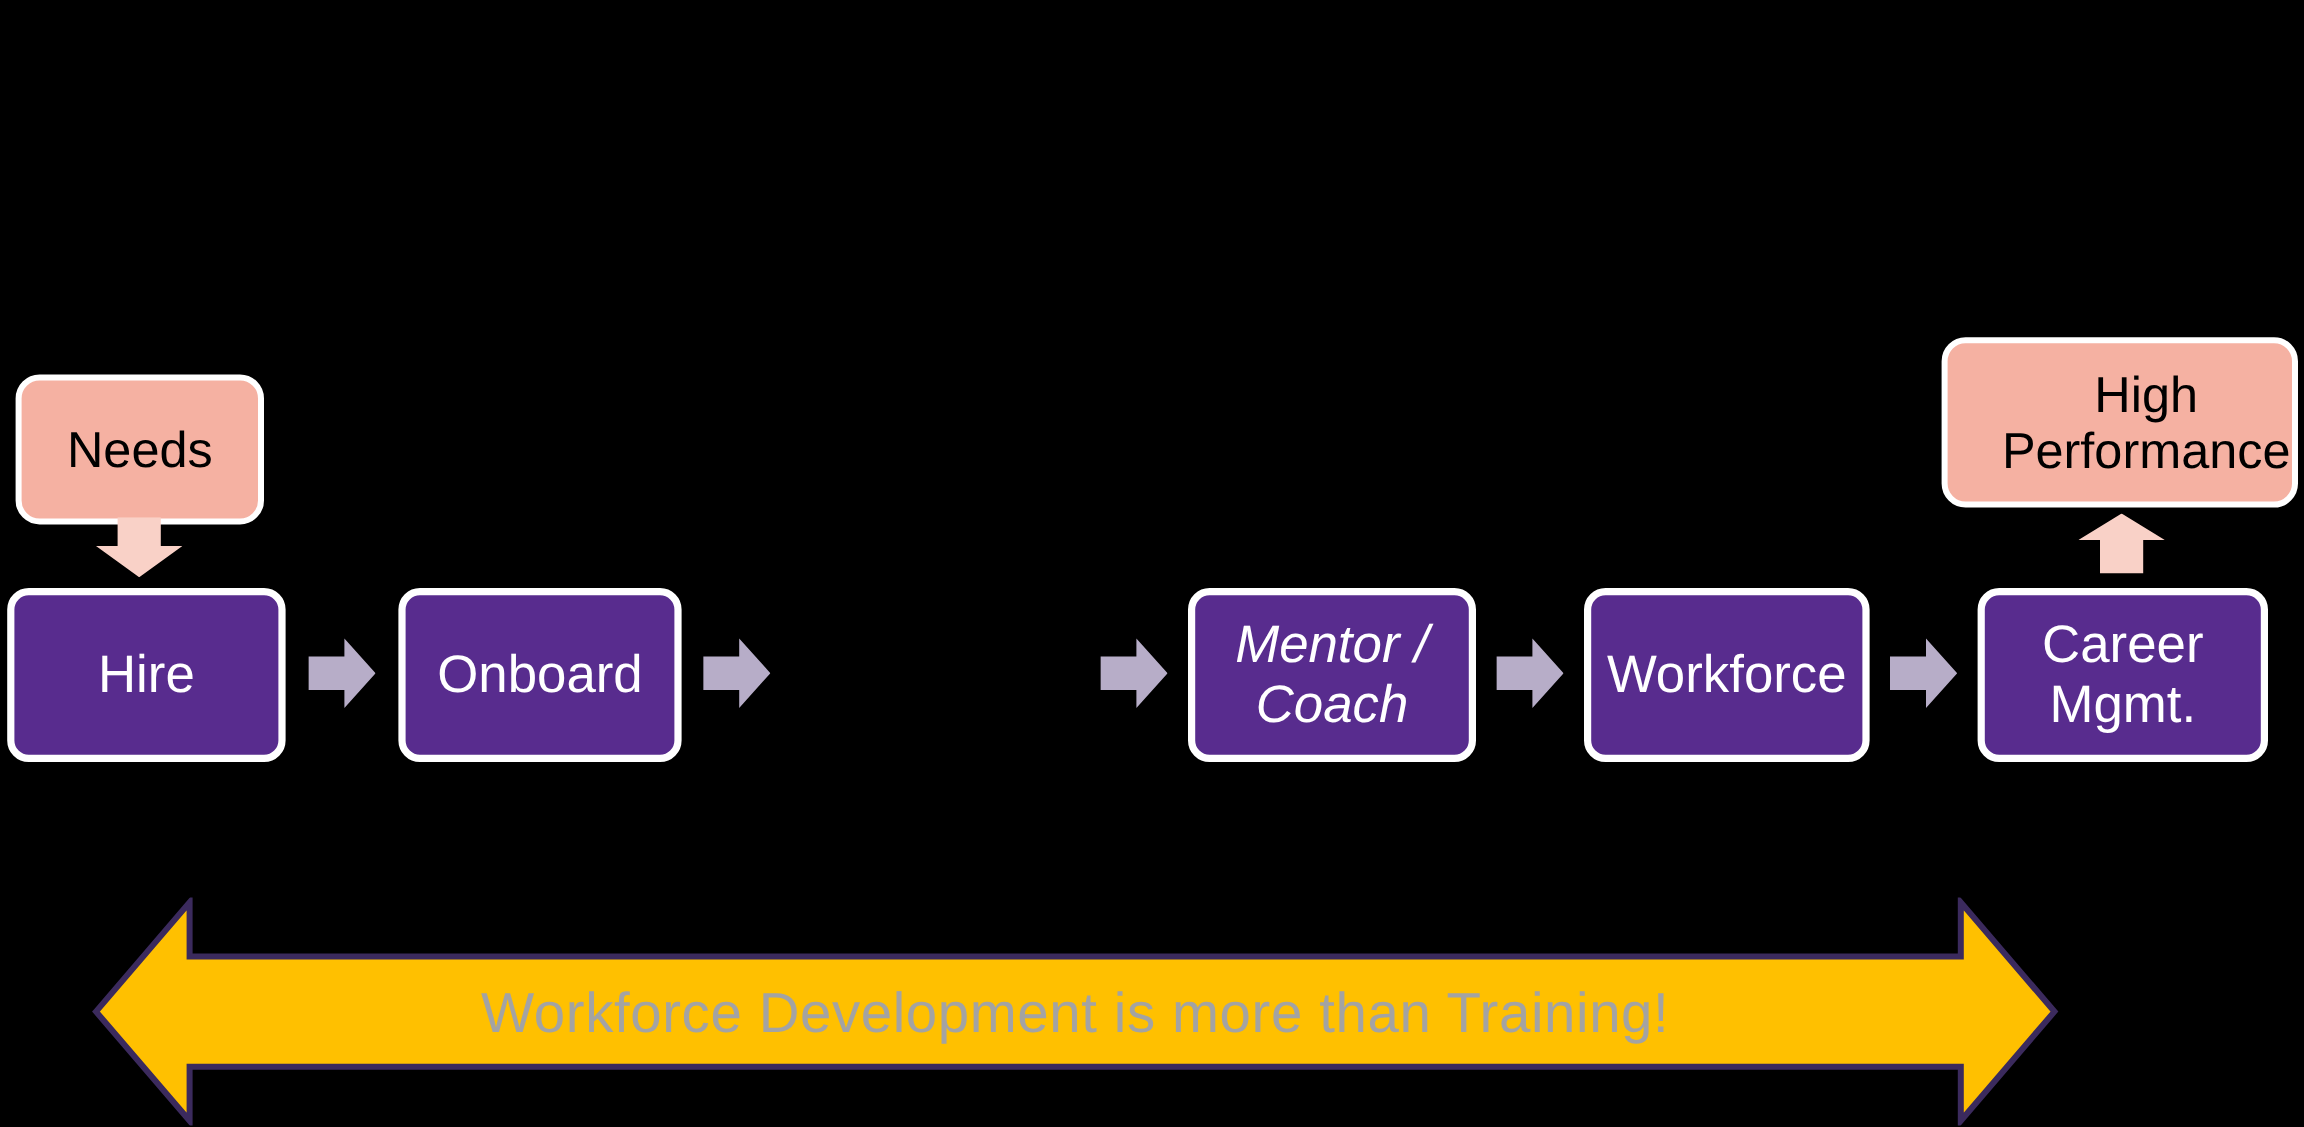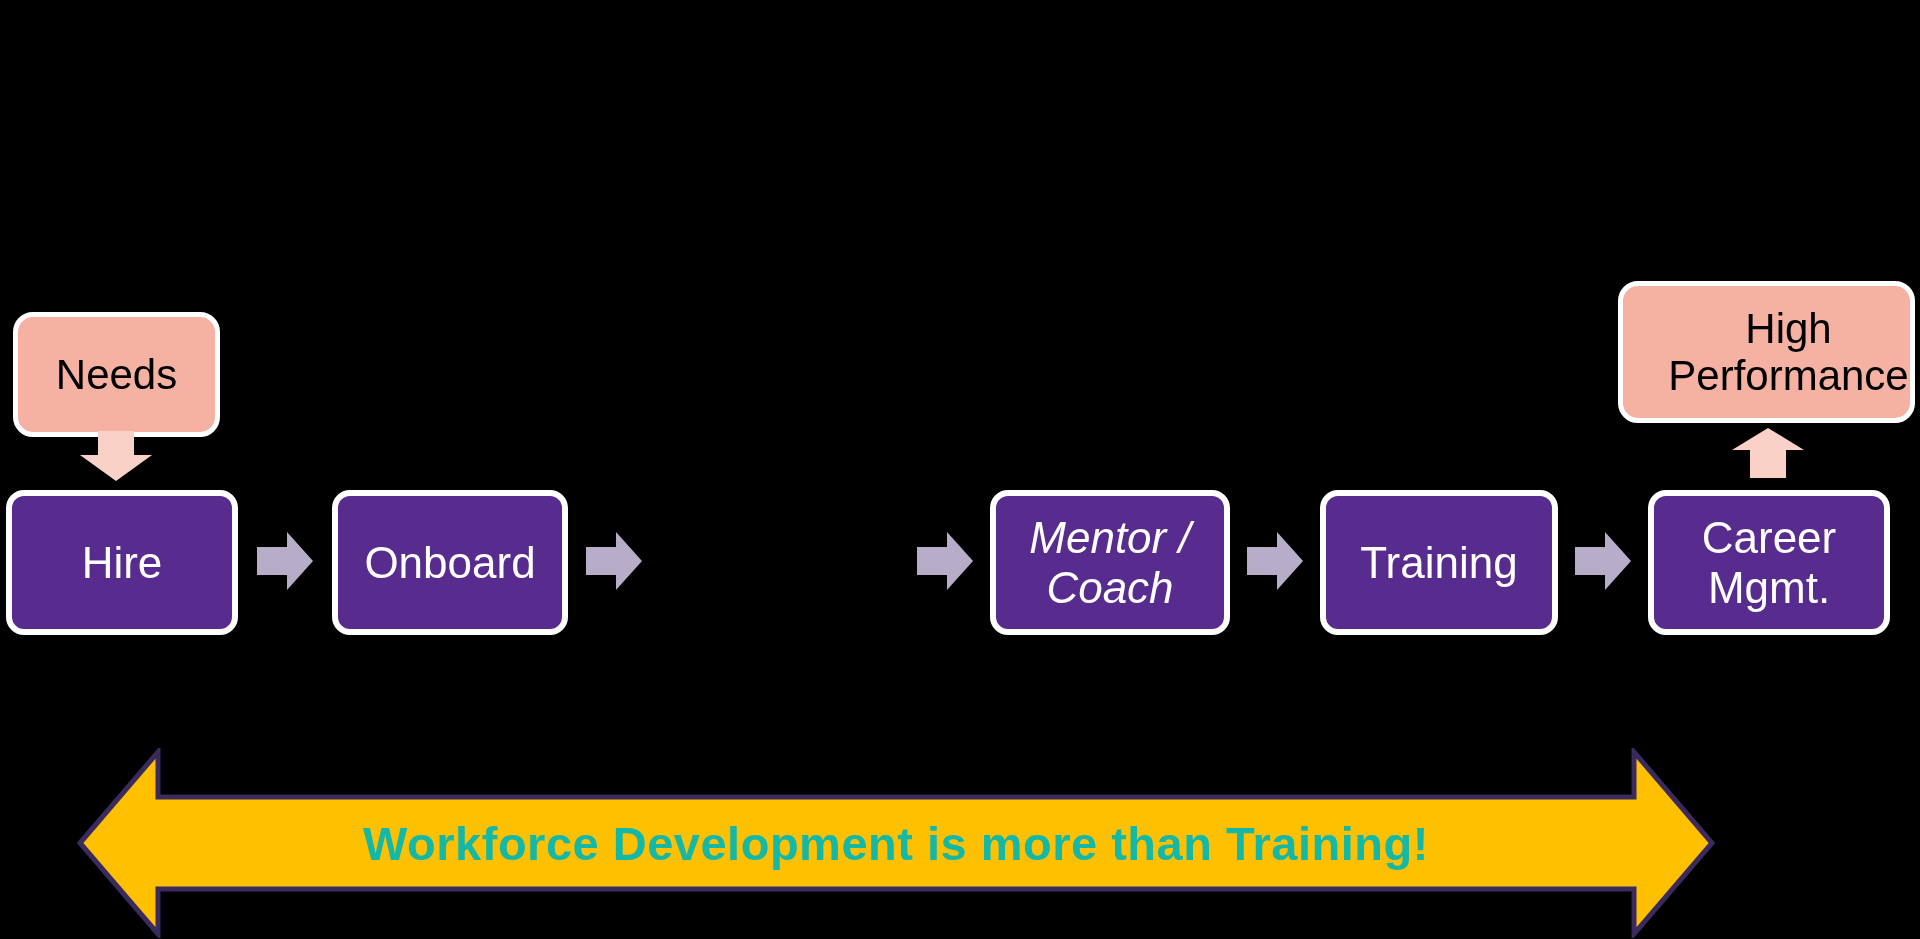--- a/index.html
+++ b/index.html
@@ -61,22 +61,22 @@
   .v-arrow { position: absolute; width: 72px; height: 50px; }
   #needs-arrow { left: 80px; top: 431px; }
   #outcome-arrow { left: 1732px; top: 428px; }
 
   
   .banner { position: absolute; left: 76px; top: 748px; width: 1640px; height: 190px; }
   .banner svg { position: absolute; left: 0; top: 0; }
   .banner-text {
     position: absolute; left: 0; top: 49px; width: 100%; height: 92px;
     display: flex; align-items: center; justify-content: center;
-    color: #14b8a6;
-    font-size: 47px; font-weight: bold;
+    color: #a3a3a3;
+    font-size: 47px; font-weight: normal;
     letter-spacing: 0.5px;
   }
 </style>
 </head>
 <body>
 
 <div class="canvas">
 
   <div class="endpoint" id="needs-box">
     <span class="endpoint-label">Needs</span>
@@ -90,21 +90,21 @@
     <span class="stage-label">Onboard</span>
   </div>
   <div class="stage" id="stage-0">
     <span class="stage-label">Hire</span>
   </div>
   <div class="stage" id="stage-3">
     <span class="stage-label">Mentor /
 Coach</span>
   </div>
   <div class="stage" id="stage-4">
-    <span class="stage-label">Training</span>
+    <span class="stage-label">Workforce</span>
   </div>
   <div class="stage" id="stage-5">
     <span class="stage-label">Career
 Mgmt.</span>
   </div>
 
   <svg class="connector" id="connector-0" viewBox="0 0 56 62">
     <polygon points="0,17 30,17 30,2 56,31 30,60 30,45 0,45" fill="#B7ADC8"></polygon>
   </svg>
   <svg class="connector" id="connector-1" viewBox="0 0 56 62">

